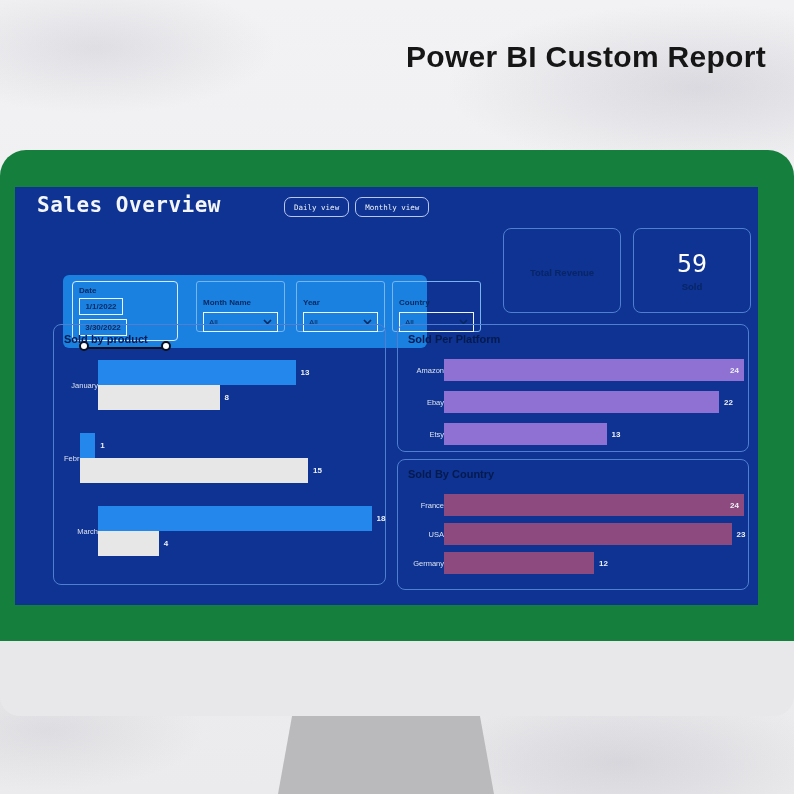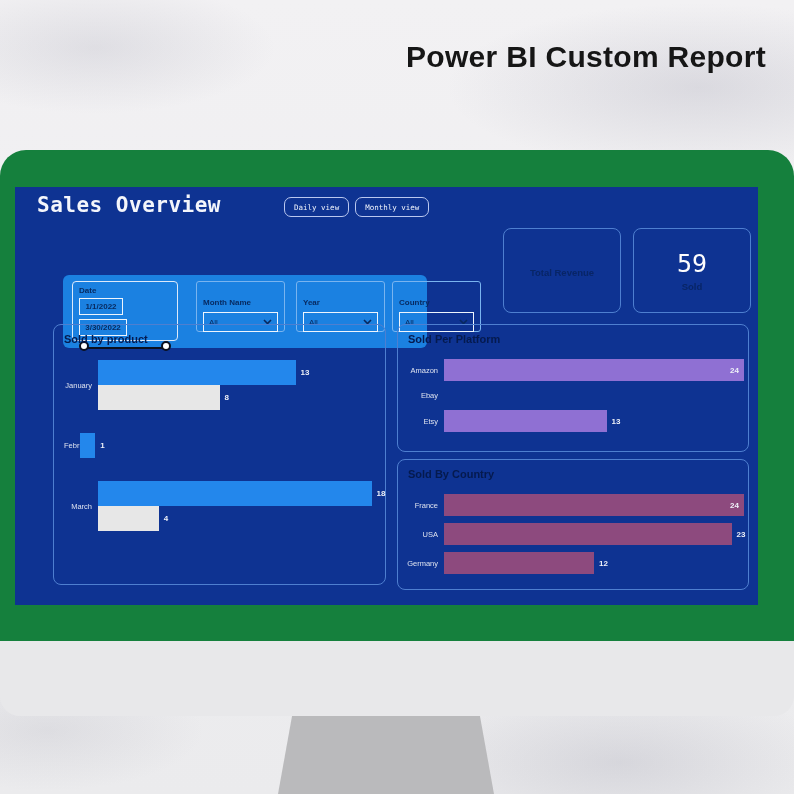--- a/index.html
+++ b/index.html
@@ -70,21 +70,21 @@
   #panel-product{ left:38px; top:137px; width:333px; height:261px; }
   #panel-platform{ left:382px; top:137px; width:352px; height:128px; }
   #panel-country{ left:382px; top:272px; width:352px; height:131px; }
   .legend{ display:flex; align-items:center; gap:10px; padding:7px 10px 0; font-size:7.5px; color:#051a4e; }
   .legend .ltitle{ font-weight:bold; }
   .legend-item{ display:flex; align-items:center; gap:3px; }
   .dot{ width:7px; height:7px; border-radius:50%; }
   .chart{ padding:15px 8px 0 10px; }
   .chart.single{ padding:14px 8px 0 6px; }
   .bar-group{ display:flex; align-items:center; }
-  .glabel{ font-size:7.5px; color:#dde2ef; text-align:right; padding-right:6px; flex:none; }
+  .glabel{ font-size:7.5px; color:#dde2ef; text-align:right; flex:none; }
   .gbars{ flex:1; }
   .bar-row{ display:flex; align-items:center; }
   .bar{ position:relative; flex:none; }
   .val{ font-size:8px; font-weight:bold; color:#eef1f8; }
   .val.outside{ margin-left:5px; }
   .val.inside{ position:absolute; right:5px; top:50%; transform:translateY(-50%); }
 </style>
 </head>
 <body>
 
@@ -175,20 +175,24 @@
               </div>
             </div>
           </div>
           <div class="bar-group" style="margin-bottom: 23px;">
             <div class="glabel" style="width: 16px;">February</div>
             <div class="gbars">
               <div class="bar-row" style="height: 25px;">
                 <div class="bar" style="width: 15.2px; height: 25px; background: rgb(35, 135, 236);"></div>
                 <span class="val outside">1</span>
               </div>
+              <div class="bar-row" style="height: 25px;">
+                <div class="bar" style="width: 228px; height: 25px; background: rgb(231, 231, 231);"></div>
+                <span class="val outside">15</span>
+              </div>
             </div>
           </div>
           <div class="bar-group" style="margin-bottom: 23px;">
             <div class="glabel" style="width: 34px;">March</div>
             <div class="gbars">
               <div class="bar-row" style="height: 25px;">
                 <div class="bar" style="width: 273.6px; height: 25px; background: rgb(35, 135, 236);"></div>
                 <span class="val outside">18</span>
               </div>
               <div class="bar-row" style="height: 25px;">
@@ -208,20 +212,26 @@
             <div class="gbars">
               <div class="bar-row" style="height: 22px;">
                 <div class="bar" style="width: 300px; height: 22px; background: rgb(143, 112, 211);">
                   <span class="val inside">24</span>
                 </div>
               </div>
             </div>
           </div>
           <div class="bar-group" style="margin-bottom: 10px;">
             <div class="glabel" style="width: 40px;">Ebay</div>
+            <div class="gbars">
+              <div class="bar-row" style="height: 22px;">
+                <div class="bar" style="width: 275px; height: 22px; background: rgb(143, 112, 211);"></div>
+                <span class="val outside">22</span>
+              </div>
+            </div>
           </div>
           <div class="bar-group" style="margin-bottom: 10px;">
             <div class="glabel" style="width: 40px;">Etsy</div>
             <div class="gbars">
               <div class="bar-row" style="height: 22px;">
                 <div class="bar" style="width: 162.5px; height: 22px; background: rgb(143, 112, 211);"></div>
                 <span class="val outside">13</span>
               </div>
             </div>
           </div>

